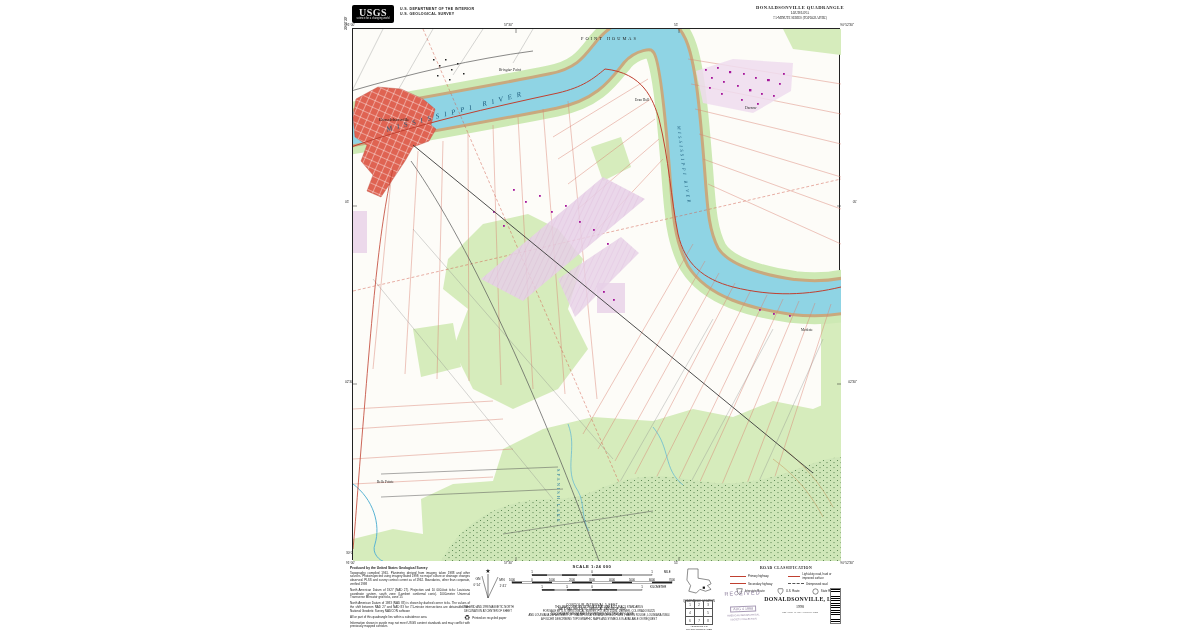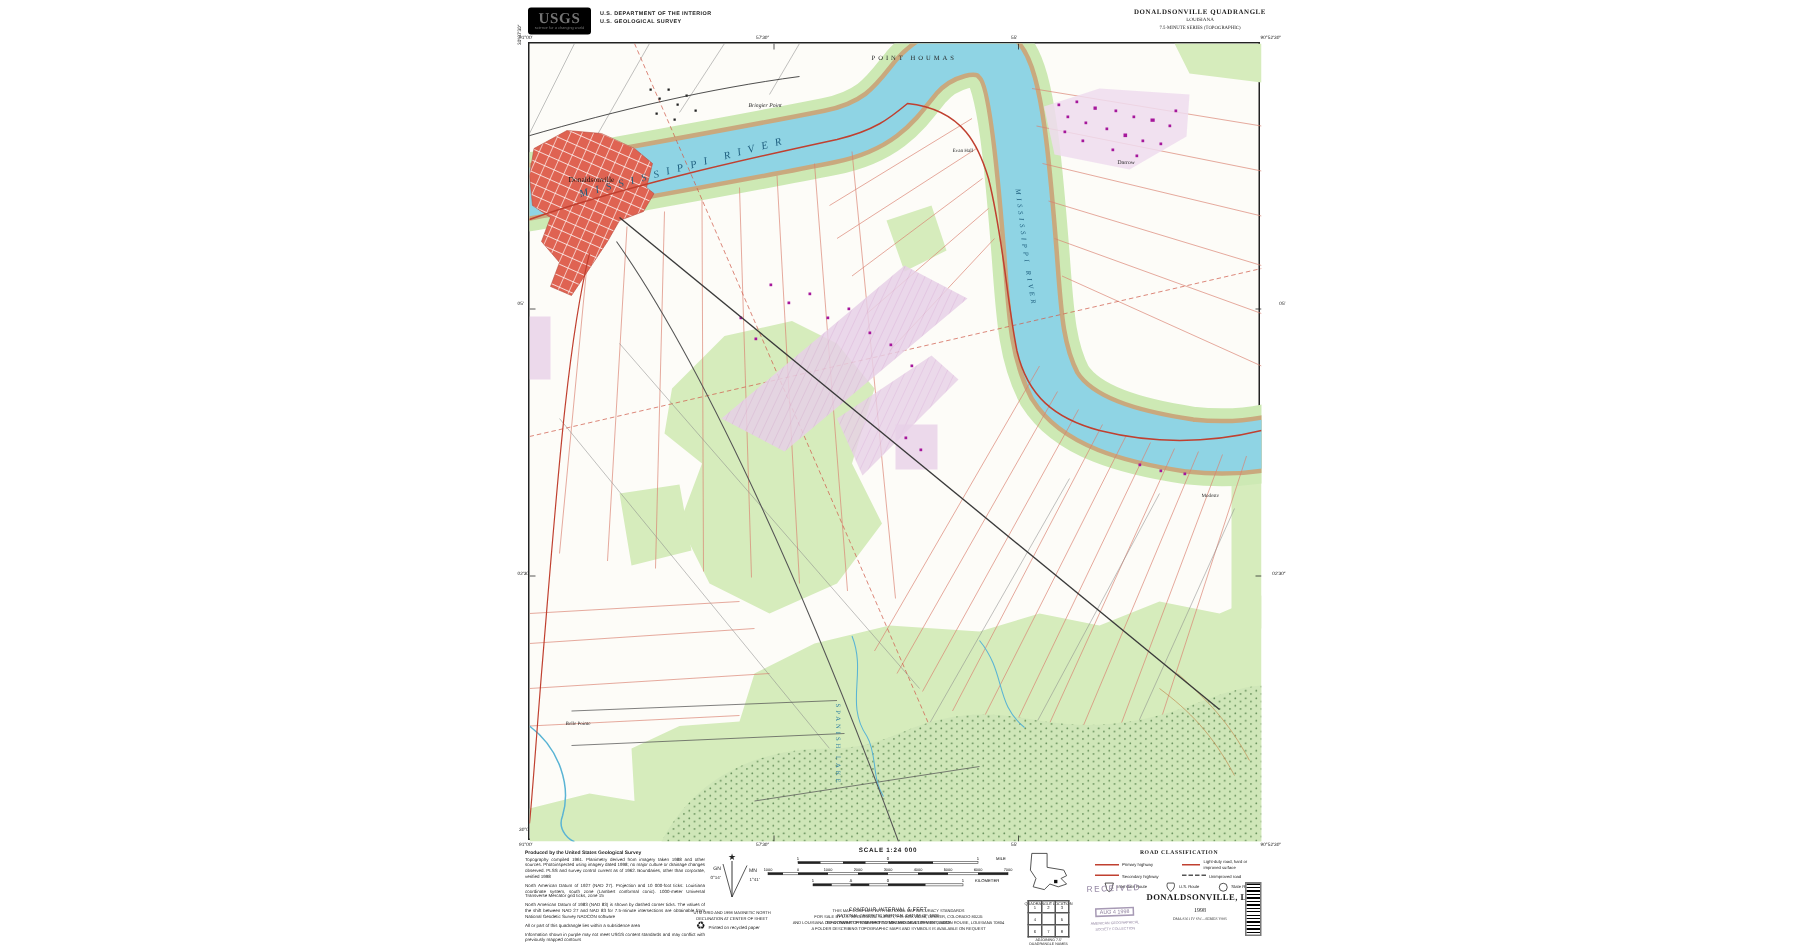--- a/index.html
+++ b/index.html
@@ -1,21 +1,21 @@
 <!DOCTYPE html>
 <html><head>
 <meta charset="utf-8">
 <style>
   html,body{margin:0;padding:0;background:#fff;}
   .page{position:relative;width:1200px;height:630px;background:#ffffff;overflow:hidden;
         font-family:"Liberation Sans",sans-serif;color:#1a1a1a;}
   .sheet{position:absolute;left:344px;top:0;width:514px;height:630px;background:#fff;}
   
   .usgs-logo{position:absolute;left:8px;top:5px;width:42px;height:18px;background:#000;
-             border-radius:2px;color:#737373;display:flex;flex-direction:column;align-items:center;justify-content:center;line-height:1;}
+             border-radius:2px;color:#e5e5e5;display:flex;flex-direction:column;align-items:center;justify-content:center;line-height:1;}
   .usgs-logo .acr{font-weight:bold;font-size:10px;letter-spacing:.5px;font-family:"Liberation Serif",serif;}
   .usgs-logo .tag{font-size:2.6px;white-space:nowrap;}
   .dept{position:absolute;left:56px;top:7px;font-size:3.6px;font-weight:bold;letter-spacing:.3px;line-height:1.5;}
   .quad-title{position:absolute;right:14px;top:5px;text-align:center;font-family:"Liberation Serif",serif;line-height:1.35;}
   .quad-title .t1{font-size:4.6px;font-weight:bold;letter-spacing:.4px;}
   .quad-title .t2{font-size:3.4px;}
   .quad-title .t3{font-size:3.2px;}
   
   .mapbox{position:absolute;left:8px;top:28px;width:488px;height:532px;border:.6px solid #222;box-sizing:border-box;background:#fdfcf8;}
   .collar{position:absolute;font-size:3.2px;color:#222;white-space:nowrap;}

